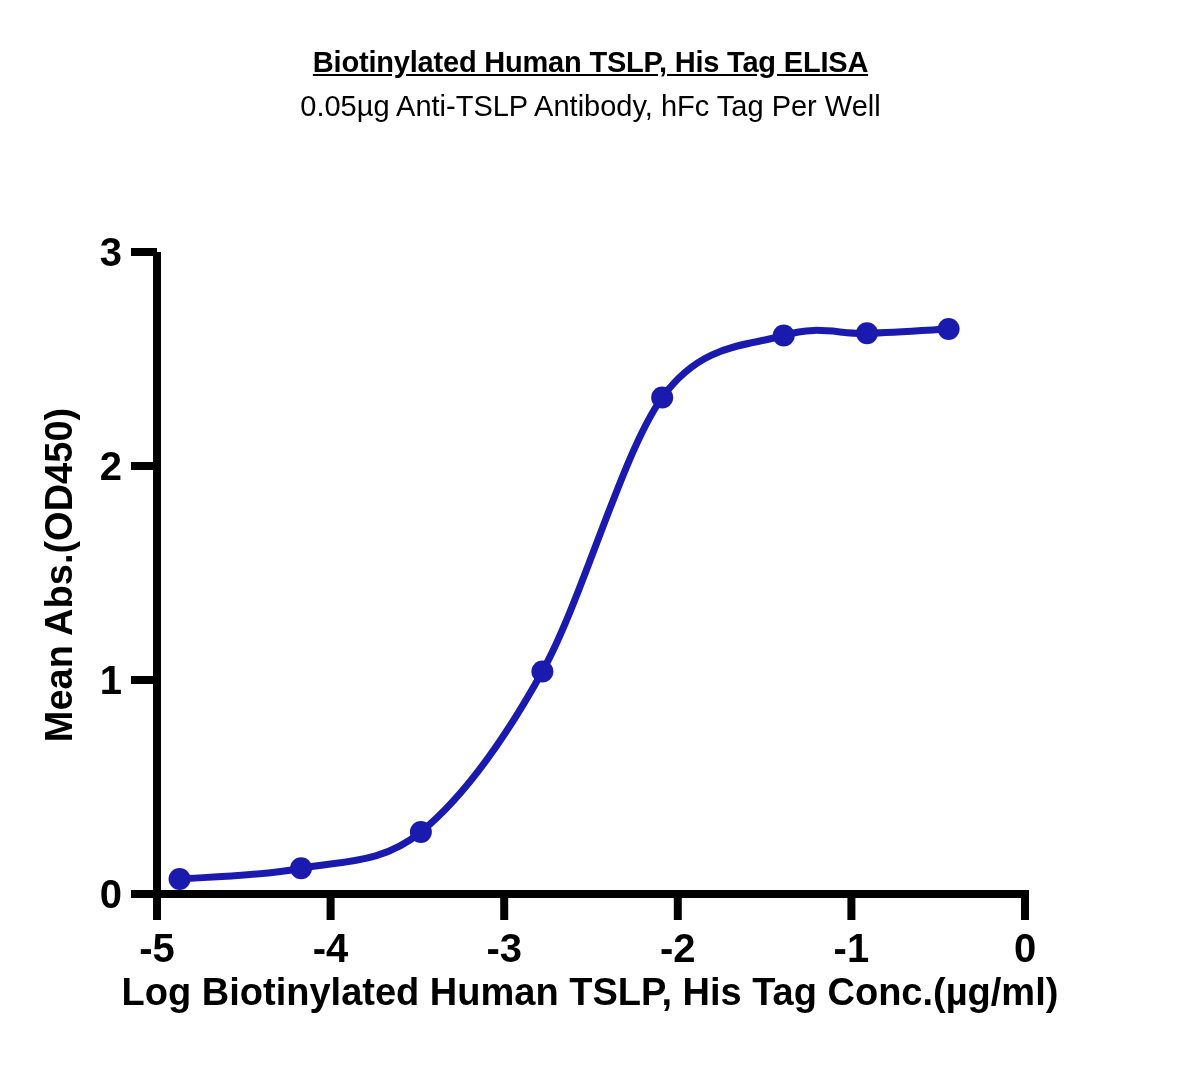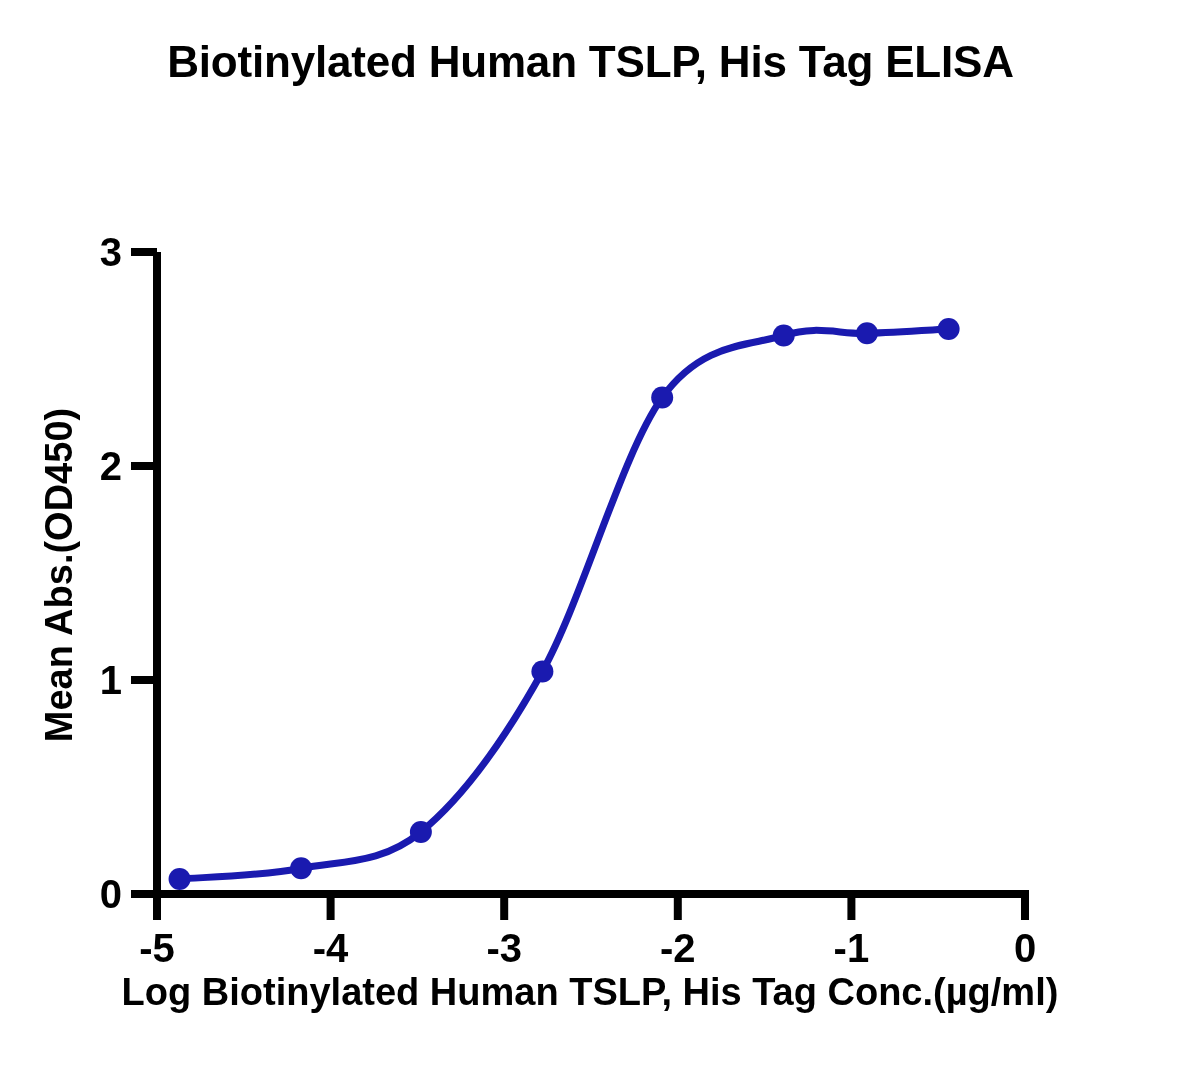--- a/index.html
+++ b/index.html
@@ -21,25 +21,26 @@
     background: #ffffff;
   }
   .title-block {
     position: absolute;
     top: 40px;
     left: 0;
     width: 1181px;
     text-align: center;
   }
   .chart-title {
-    font-size: 44px;
+    font-size: 29px;
     font-weight: bold;
     letter-spacing: -0.2px;
     line-height: 44px;
     white-space: nowrap;
+    text-decoration: underline;
   }
   .chart-subtitle {
     font-size: 29px;
     font-weight: normal;
     line-height: 44px;
     white-space: nowrap;
   }
   #plot-svg {
     position: absolute;
     top: 0;
@@ -58,20 +59,21 @@
     fill: #000000;
   }
 </style>
 </head>
 <body>
 
 <div id="figure">
 
   <div class="title-block">
     <div class="chart-title">Biotinylated Human TSLP, His Tag ELISA</div>
+    <div class="chart-subtitle">0.05µg Anti-TSLP Antibody, hFc Tag Per Well</div>
   </div>
 
   <svg id="plot-svg" width="1181" height="1065" viewBox="0 0 1181 1065">
 
     <g>
       <line id="y-axis-line" x1="157" y1="252" x2="157" y2="894" stroke="#000000" stroke-width="8"></line>
       <line id="x-axis-line" x1="153" y1="894" x2="1029" y2="894" stroke="#000000" stroke-width="8"></line>
     </g>
 
     <g id="y-ticks">

